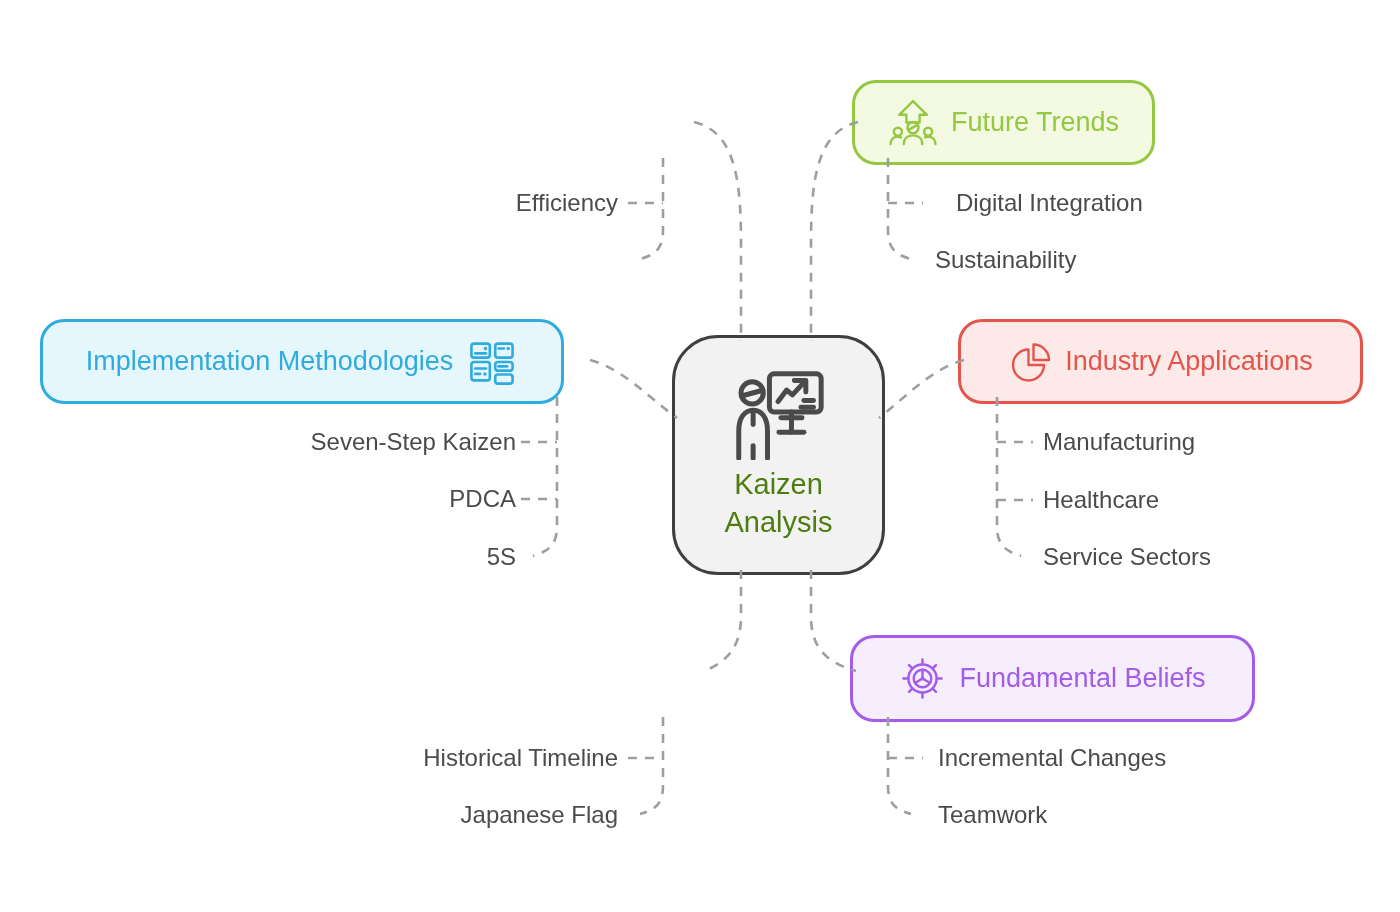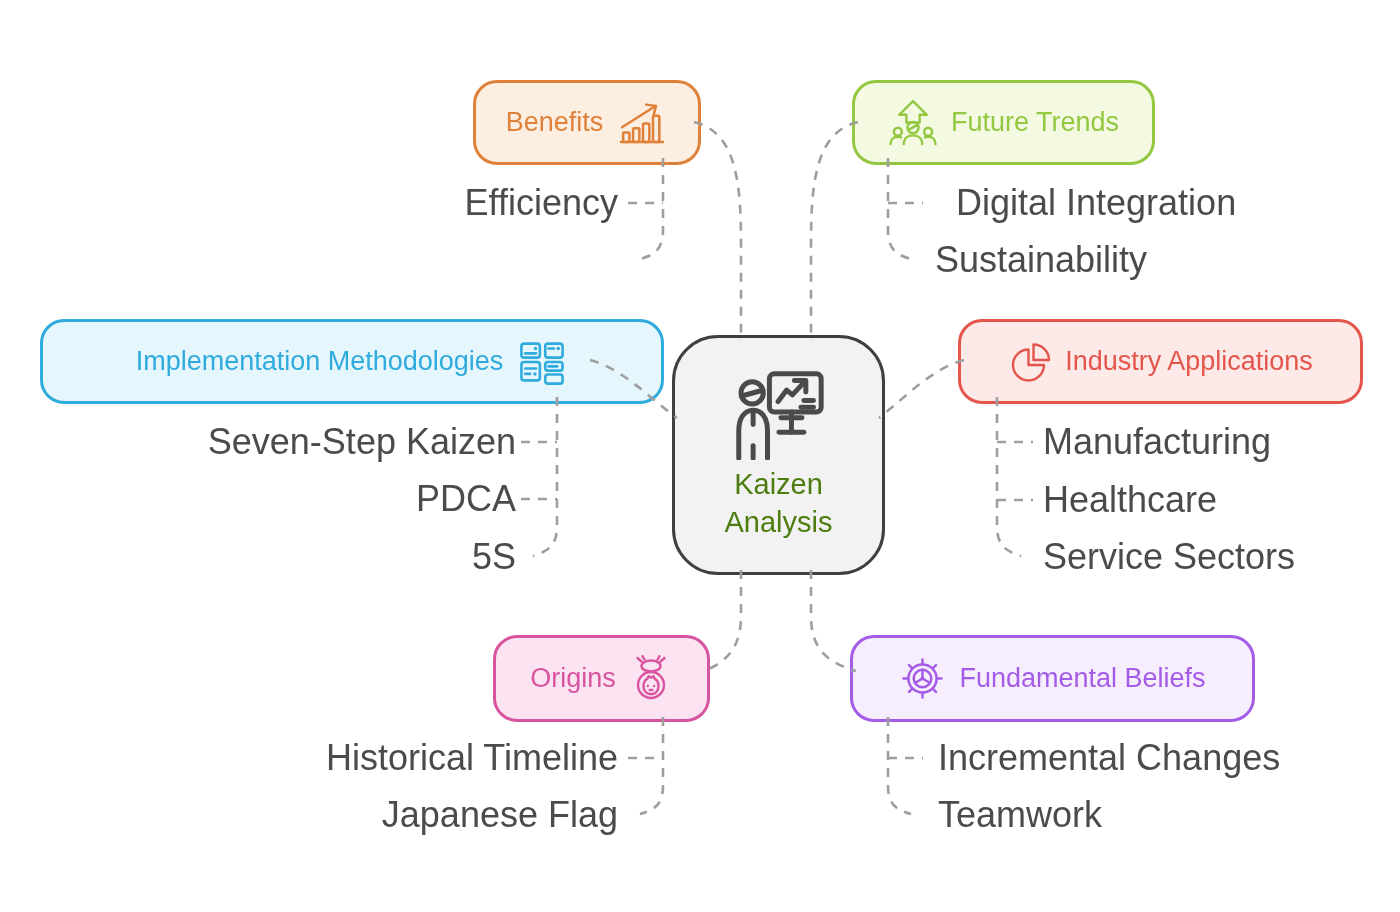--- a/index.html
+++ b/index.html
@@ -27,70 +27,56 @@
   .center-node{
     flex-direction:column;gap:6px;
     border-radius:46px;border-width:3.5px;
     font-size:29px;
   }
   .center-node .icon *{stroke-width:2.6;}
   .center-label{text-align:center;line-height:1.3;color:#4d7c0f;}
 
   .child{
     position:absolute;height:40px;line-height:40px;
-    font-size:36px;color:var(--child-text,#4b4b4b);
+    font-size:24px;color:var(--child-text,#4b4b4b);
     white-space:nowrap;
   }
   .child.r{text-align:right;}
 
   .connectors{position:absolute;left:0;top:0;pointer-events:none;}
   .connectors path{
     fill:none;
     stroke:var(--connector,#9e9e9e);
     stroke-width:2.6;
     stroke-dasharray:9 8;
   }
 </style>
 </head>
 <body>
 
 <div class="stage" style="background: rgb(255, 255, 255); --connector: #9e9e9e; --child-text: #4b4b4b;">
 
-  <div class="node" style="left: 473px; top: 80px; width: 228px; height: 85px; --accent: #e0813a; --fill: #fceee1;">
-    <span class="nlabel">Benefits</span>
-    <span class="icon">
-      <svg width="52" height="42" viewBox="0 0 48 40">
-        <path d="M4 38 H44"></path>
-        <rect x="6" y="29" width="6" height="9" rx="1"></rect>
-        <rect x="15.5" y="25" width="6" height="13" rx="1"></rect>
-        <rect x="25" y="20.5" width="6" height="17.5" rx="1"></rect>
-        <rect x="34.5" y="13" width="6" height="25" rx="1"></rect>
-        <path d="M5 24 L36.5 4"></path>
-        <path d="M28 2.5 L37.3 3.7 L35 12.8"></path>
-      </svg>
-    </span>
-  </div>
 
   <div class="node" style="left: 852px; top: 80px; width: 303px; height: 85px; --accent: #93c840; --fill: #f3fae1;">
     <span class="icon">
       <svg width="50" height="47" viewBox="0 0 48 46">
         <path d="M24 2 L37.5 15.5 H30.5 V23 H17.5 V15.5 H10.5 Z"></path>
         <circle cx="24" cy="28" r="5.4"></circle>
         <path d="M20 30 L28 25.6"></path>
         <path d="M15 44 C15 38.5 19 35.6 24 35.6 C29 35.6 33 38.5 33 44"></path>
         <circle cx="9.2" cy="32" r="3.9"></circle>
         <path d="M2 44 C2 39.5 5.2 37 9.2 37 C10.3 37 11.3 37.2 12.2 37.6"></path>
         <circle cx="38.8" cy="32" r="3.9"></circle>
         <path d="M35.8 37.6 C36.7 37.2 37.7 37 38.8 37 C42.8 37 46 39.5 46 44"></path>
       </svg>
     </span>
     <span class="nlabel">Future Trends</span>
   </div>
 
-  <div class="node" style="left: 40px; top: 319px; width: 624px; height: 85px; --accent: #2fabdd; --fill: #e5f6fc;">
+  <div class="node" style="left: 40px; top: 319px; width: 524px; height: 85px; --accent: #2fabdd; --fill: #e5f6fc;">
     <span class="nlabel">Implementation Methodologies</span>
     <span class="icon">
       <svg width="52" height="48" viewBox="0 0 48 44">
         <rect x="5" y="5" width="17" height="13" rx="2.5"></rect>
         <path d="M8.5 14 H18.5"></path>
           <circle cx="18" cy="9.5" r="1.6" class="fill"></circle>
         <rect x="5" y="22" width="17" height="17" rx="2.5"></rect>
         <path d="M8.5 28 H18.5"></path>
           <path d="M8.5 33 H13"></path>
           <circle cx="17.5" cy="33" r="1.6" class="fill"></circle>
@@ -107,37 +93,20 @@
   <div class="node" style="left: 958px; top: 319px; width: 405px; height: 85px; --accent: #e4564c; --fill: #fde9e7;">
     <span class="icon">
       <svg width="44" height="44" viewBox="0 0 44 44">
         <path d="M20.5 9.5 A15.5 15.5 0 1 0 36 25 H20.5 Z"></path>
         <path d="M25.5 4.5 V20 H41 A15.5 15.5 0 0 0 25.5 4.5 Z"></path>
       </svg>
     </span>
     <span class="nlabel">Industry Applications</span>
   </div>
 
-  <div class="node" style="left: 493px; top: 635px; width: 217px; height: 87px; --accent: #d9549f; --fill: #fbe3f1;">
-    <span class="nlabel">Origins</span>
-    <span class="icon">
-      <svg width="44" height="48" viewBox="0 0 44 48">
-        <ellipse cx="22" cy="11" rx="9.5" ry="5.5"></ellipse>
-        <path d="M12.5 6.5 L8.5 3"></path>
-          <path d="M15.5 4.5 L13.5 1.2"></path>
-        <path d="M31.5 6.5 L35.5 3"></path>
-          <path d="M28.5 4.5 L30.5 1.2"></path>
-        <circle cx="22" cy="30" r="13"></circle>
-        <path d="M14.5 31 C14.5 27.5 16 25 18.2 23.9 L19.6 21.2 L22 22.6 L24.4 21.2 L25.8 23.9 C28 25 29.5 27.5 29.5 31 C29.5 36 26.3 39.2 22 39.2 C17.7 39.2 14.5 36 14.5 31 Z"></path>
-        <circle cx="18.8" cy="31" r="1.2" class="fill"></circle>
-        <circle cx="25.2" cy="31" r="1.2" class="fill"></circle>
-        <path d="M20.7 35 H23.3"></path>
-      </svg>
-    </span>
-  </div>
 
   <div class="node" style="left: 850px; top: 635px; width: 405px; height: 87px; --accent: #a45ce8; --fill: #f6eefd;">
     <span class="icon">
       <svg width="47" height="47" viewBox="0 0 46 46">
         <g class="thick">
           <path d="M37.2 23 H41.6"></path>
           <path d="M33 13 L36.2 9.8"></path>
           <path d="M23 8.8 V4.4"></path>
           <path d="M13 13 L9.8 9.8"></path>
           <path d="M8.8 23 H4.4"></path>

